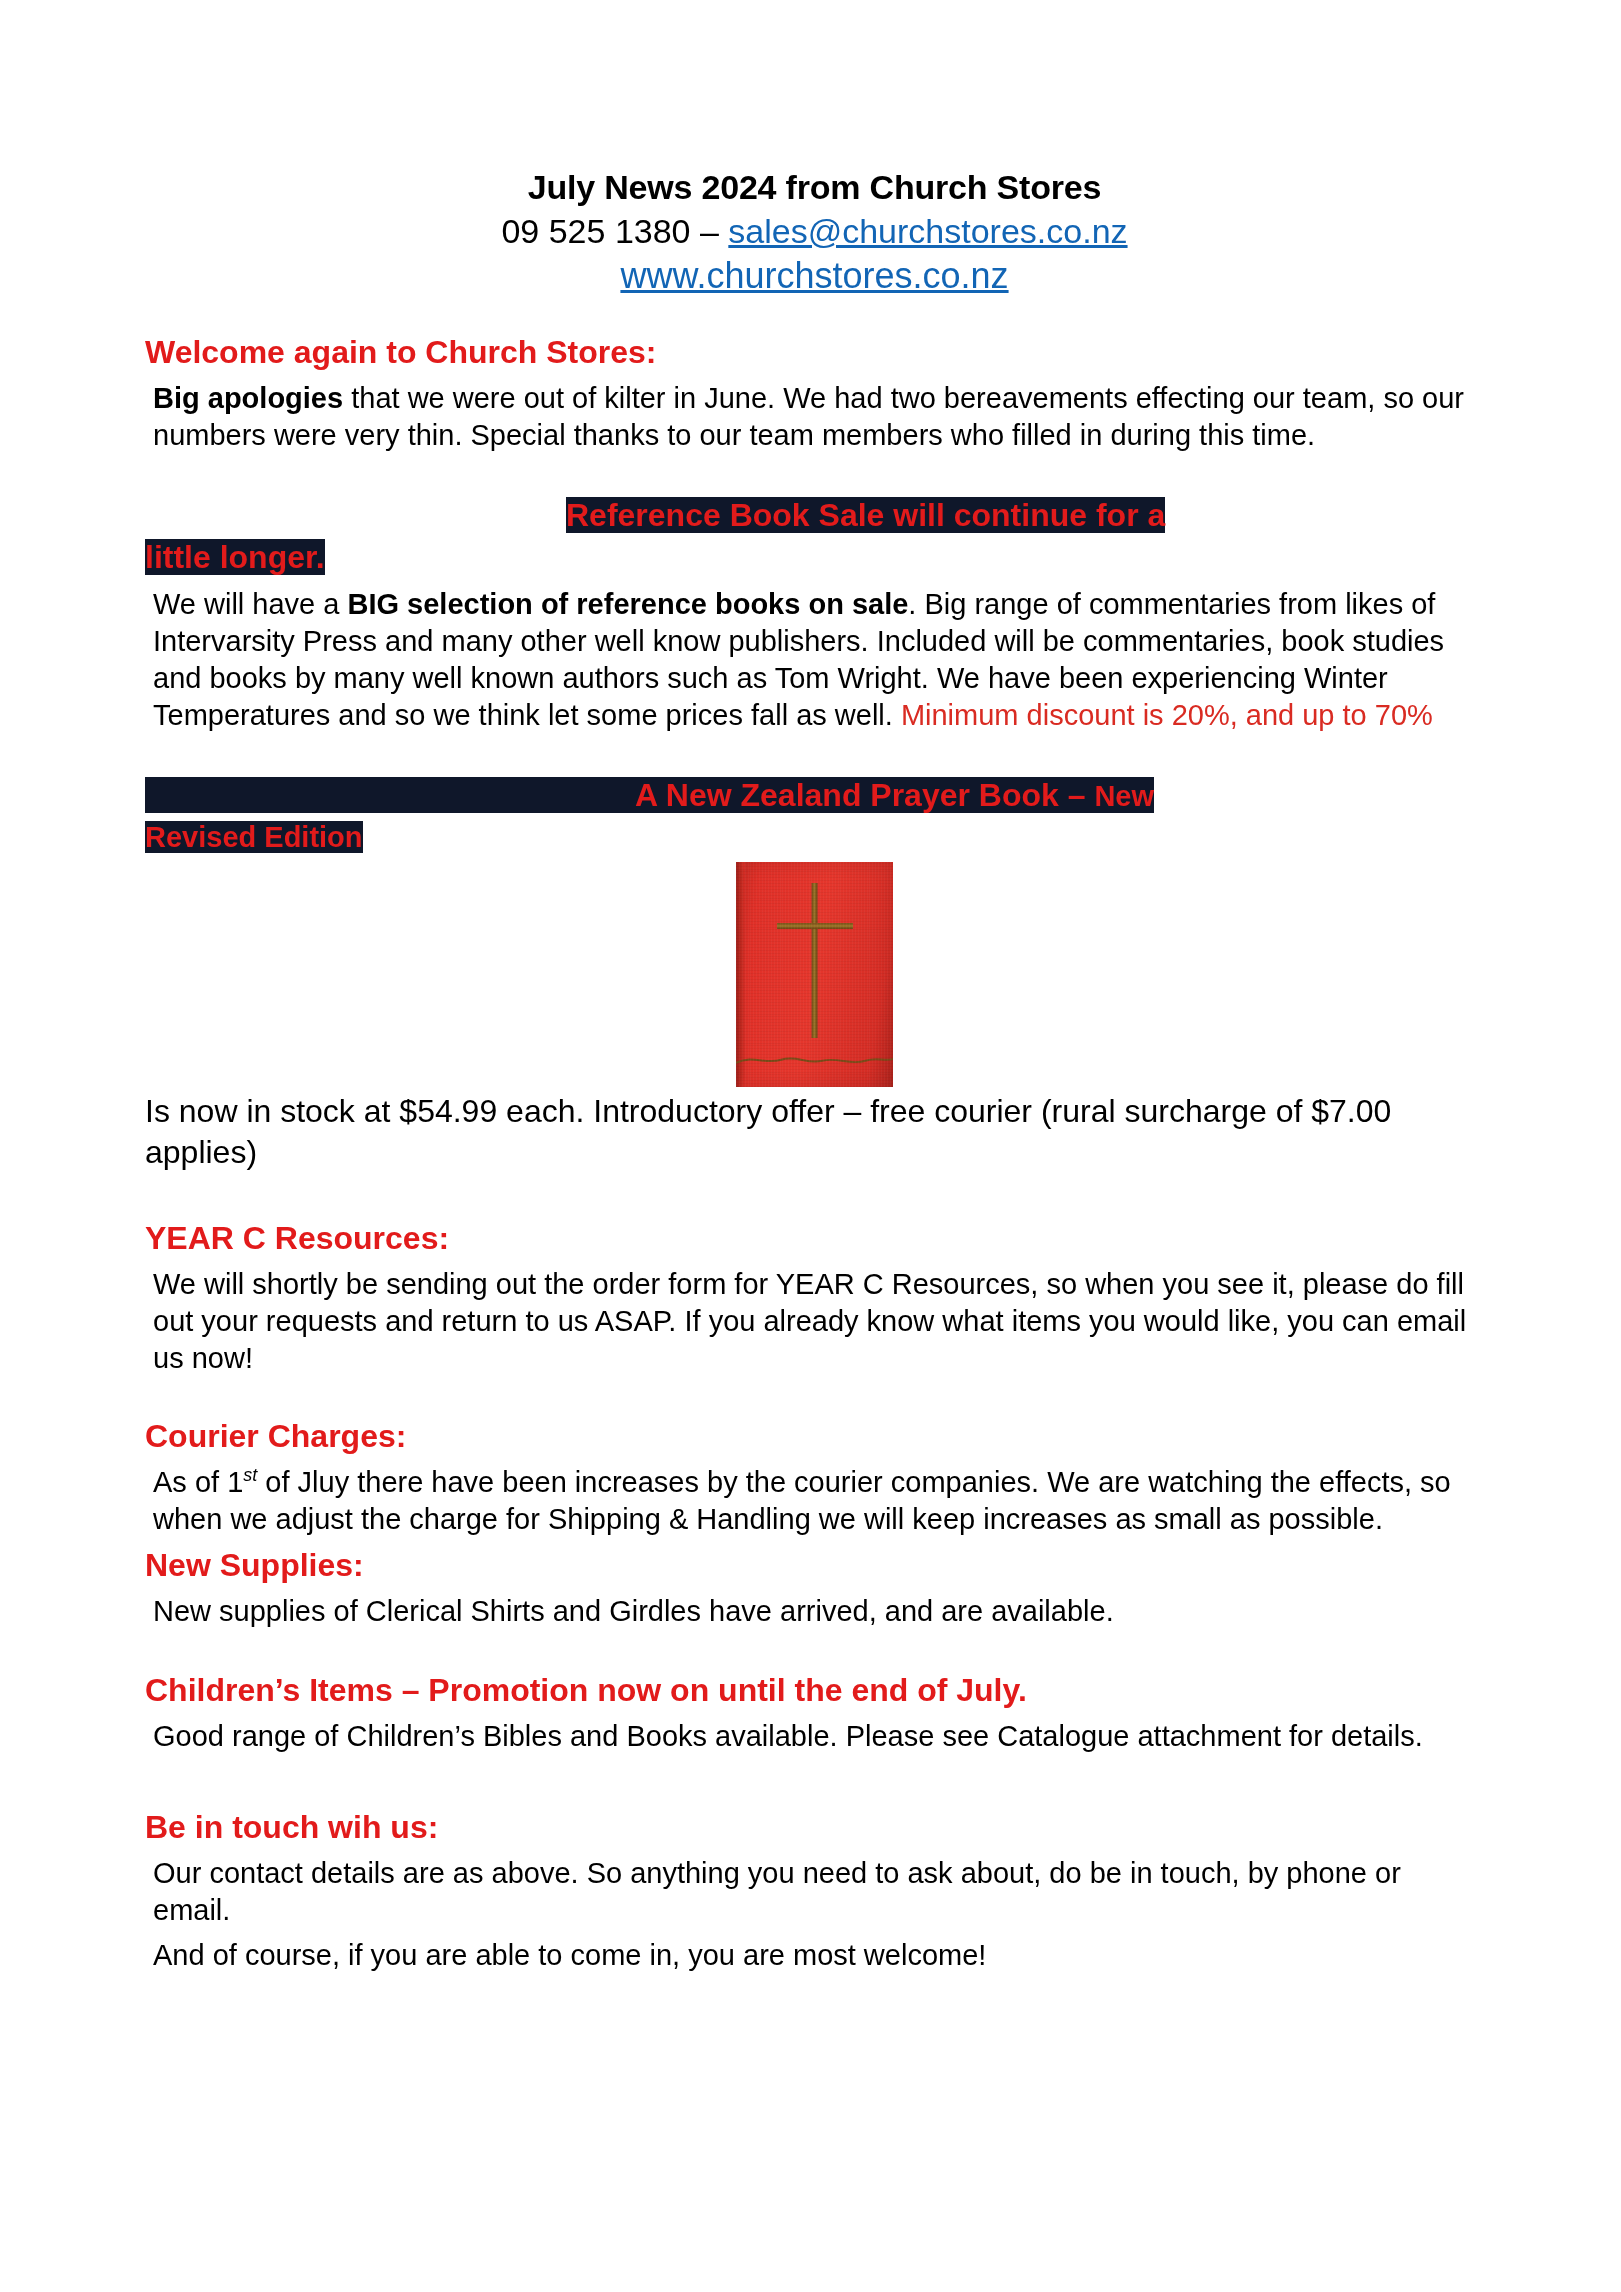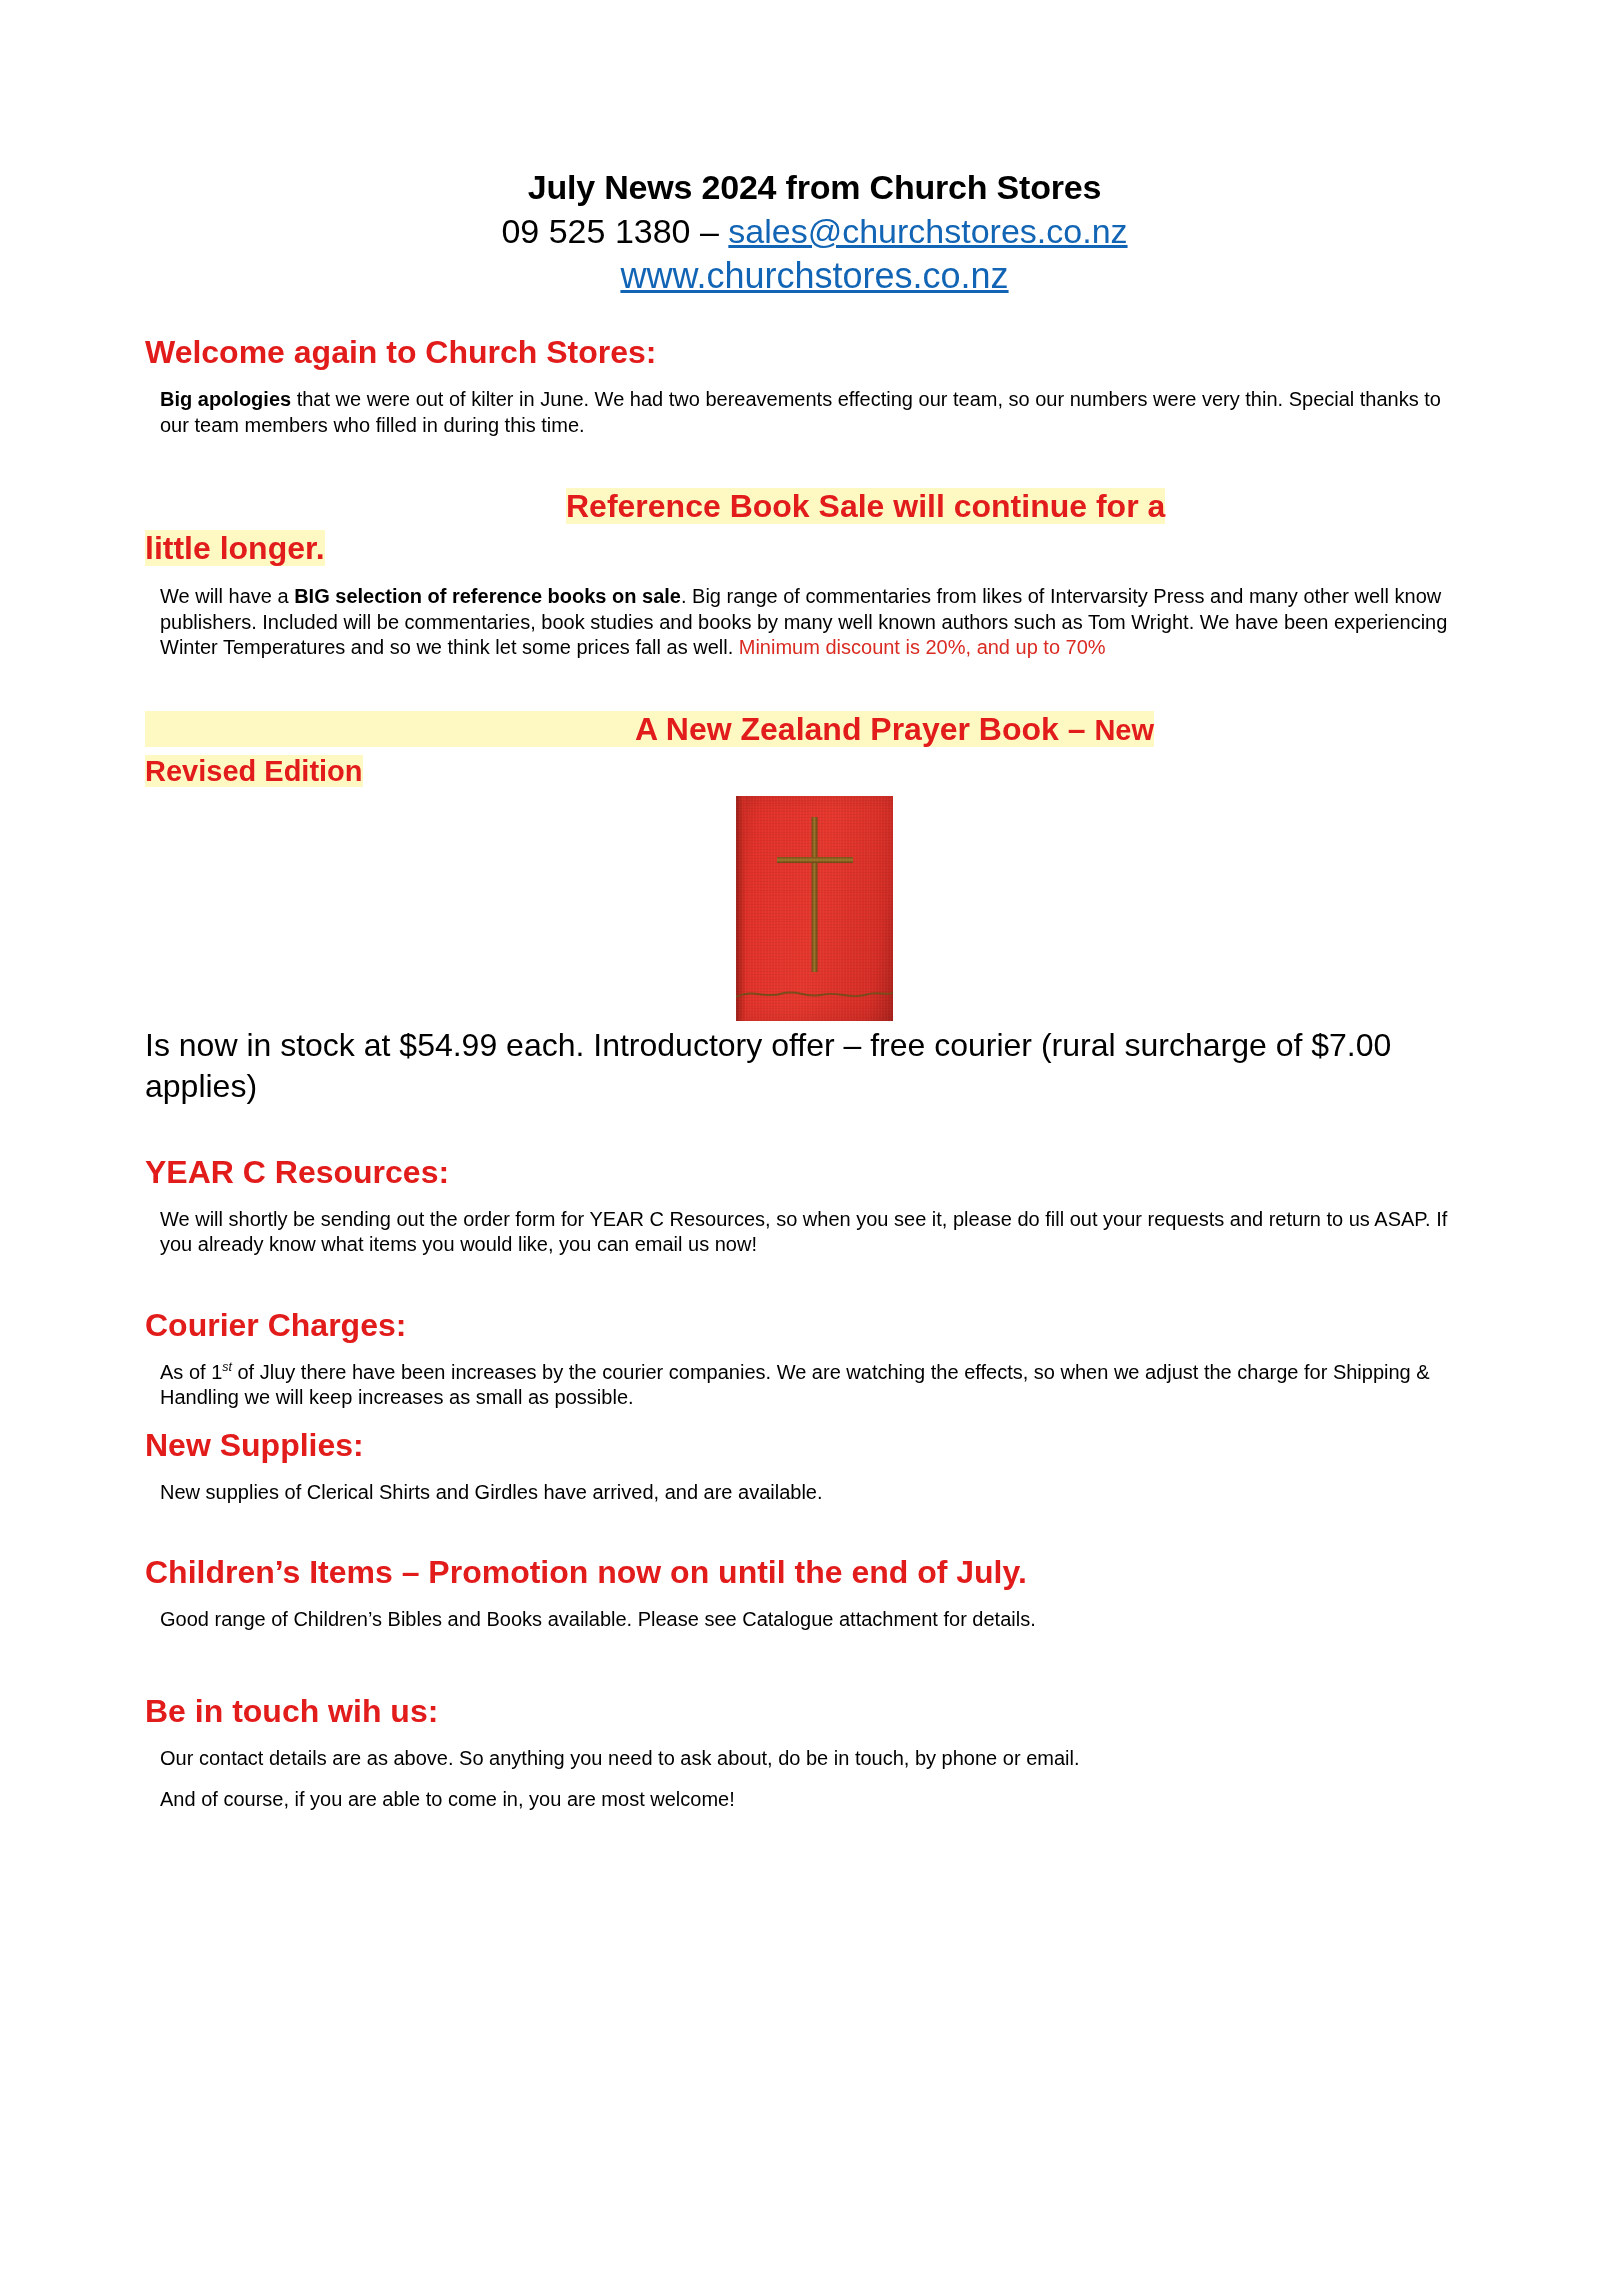--- a/index.html
+++ b/index.html
@@ -59,44 +59,44 @@
 
   
   .h-red {
     color: #E21B1B;
     font-weight: bold;
     font-size: 32px;
     line-height: 1.22;
     margin: 0;
   }
   .body-text {
-    font-size: 20px;
+    font-size: 29px;
     line-height: 1.27;
     color: #000000;
-    margin: 15px;
+    margin: 8px;
   }
   .b { font-weight: bold; }
   .red-inline { color: #D92B22; }
   sup { font-size: 0.62em; vertical-align: super; line-height: 0; font-style: italic; }
 
   .spacer-sm { height: 19.6px; }
   .spacer-md { height: 33px; }
   .spacer-lg { height: 45px; }
 
   
   .hl-block {
     font-size: 32px;
     line-height: 1.30;
     font-weight: bold;
     color: #E21B1B;
     margin: 0;
   }
   .hl-block .runline { display: block; }
   .hl-run {
-    background: #fef9c3;
+    background: #0f172a;
     box-decoration-break: clone;
     -webkit-box-decoration-break: clone;
   }
   .indent-ref { display: inline-block; width: 421px; }
   .indent-pb  { display: inline-block; width: 490px; }
   .small-red {
     font-size: 29px;
     font-weight: bold;
     color: #E21B1B;
   }

